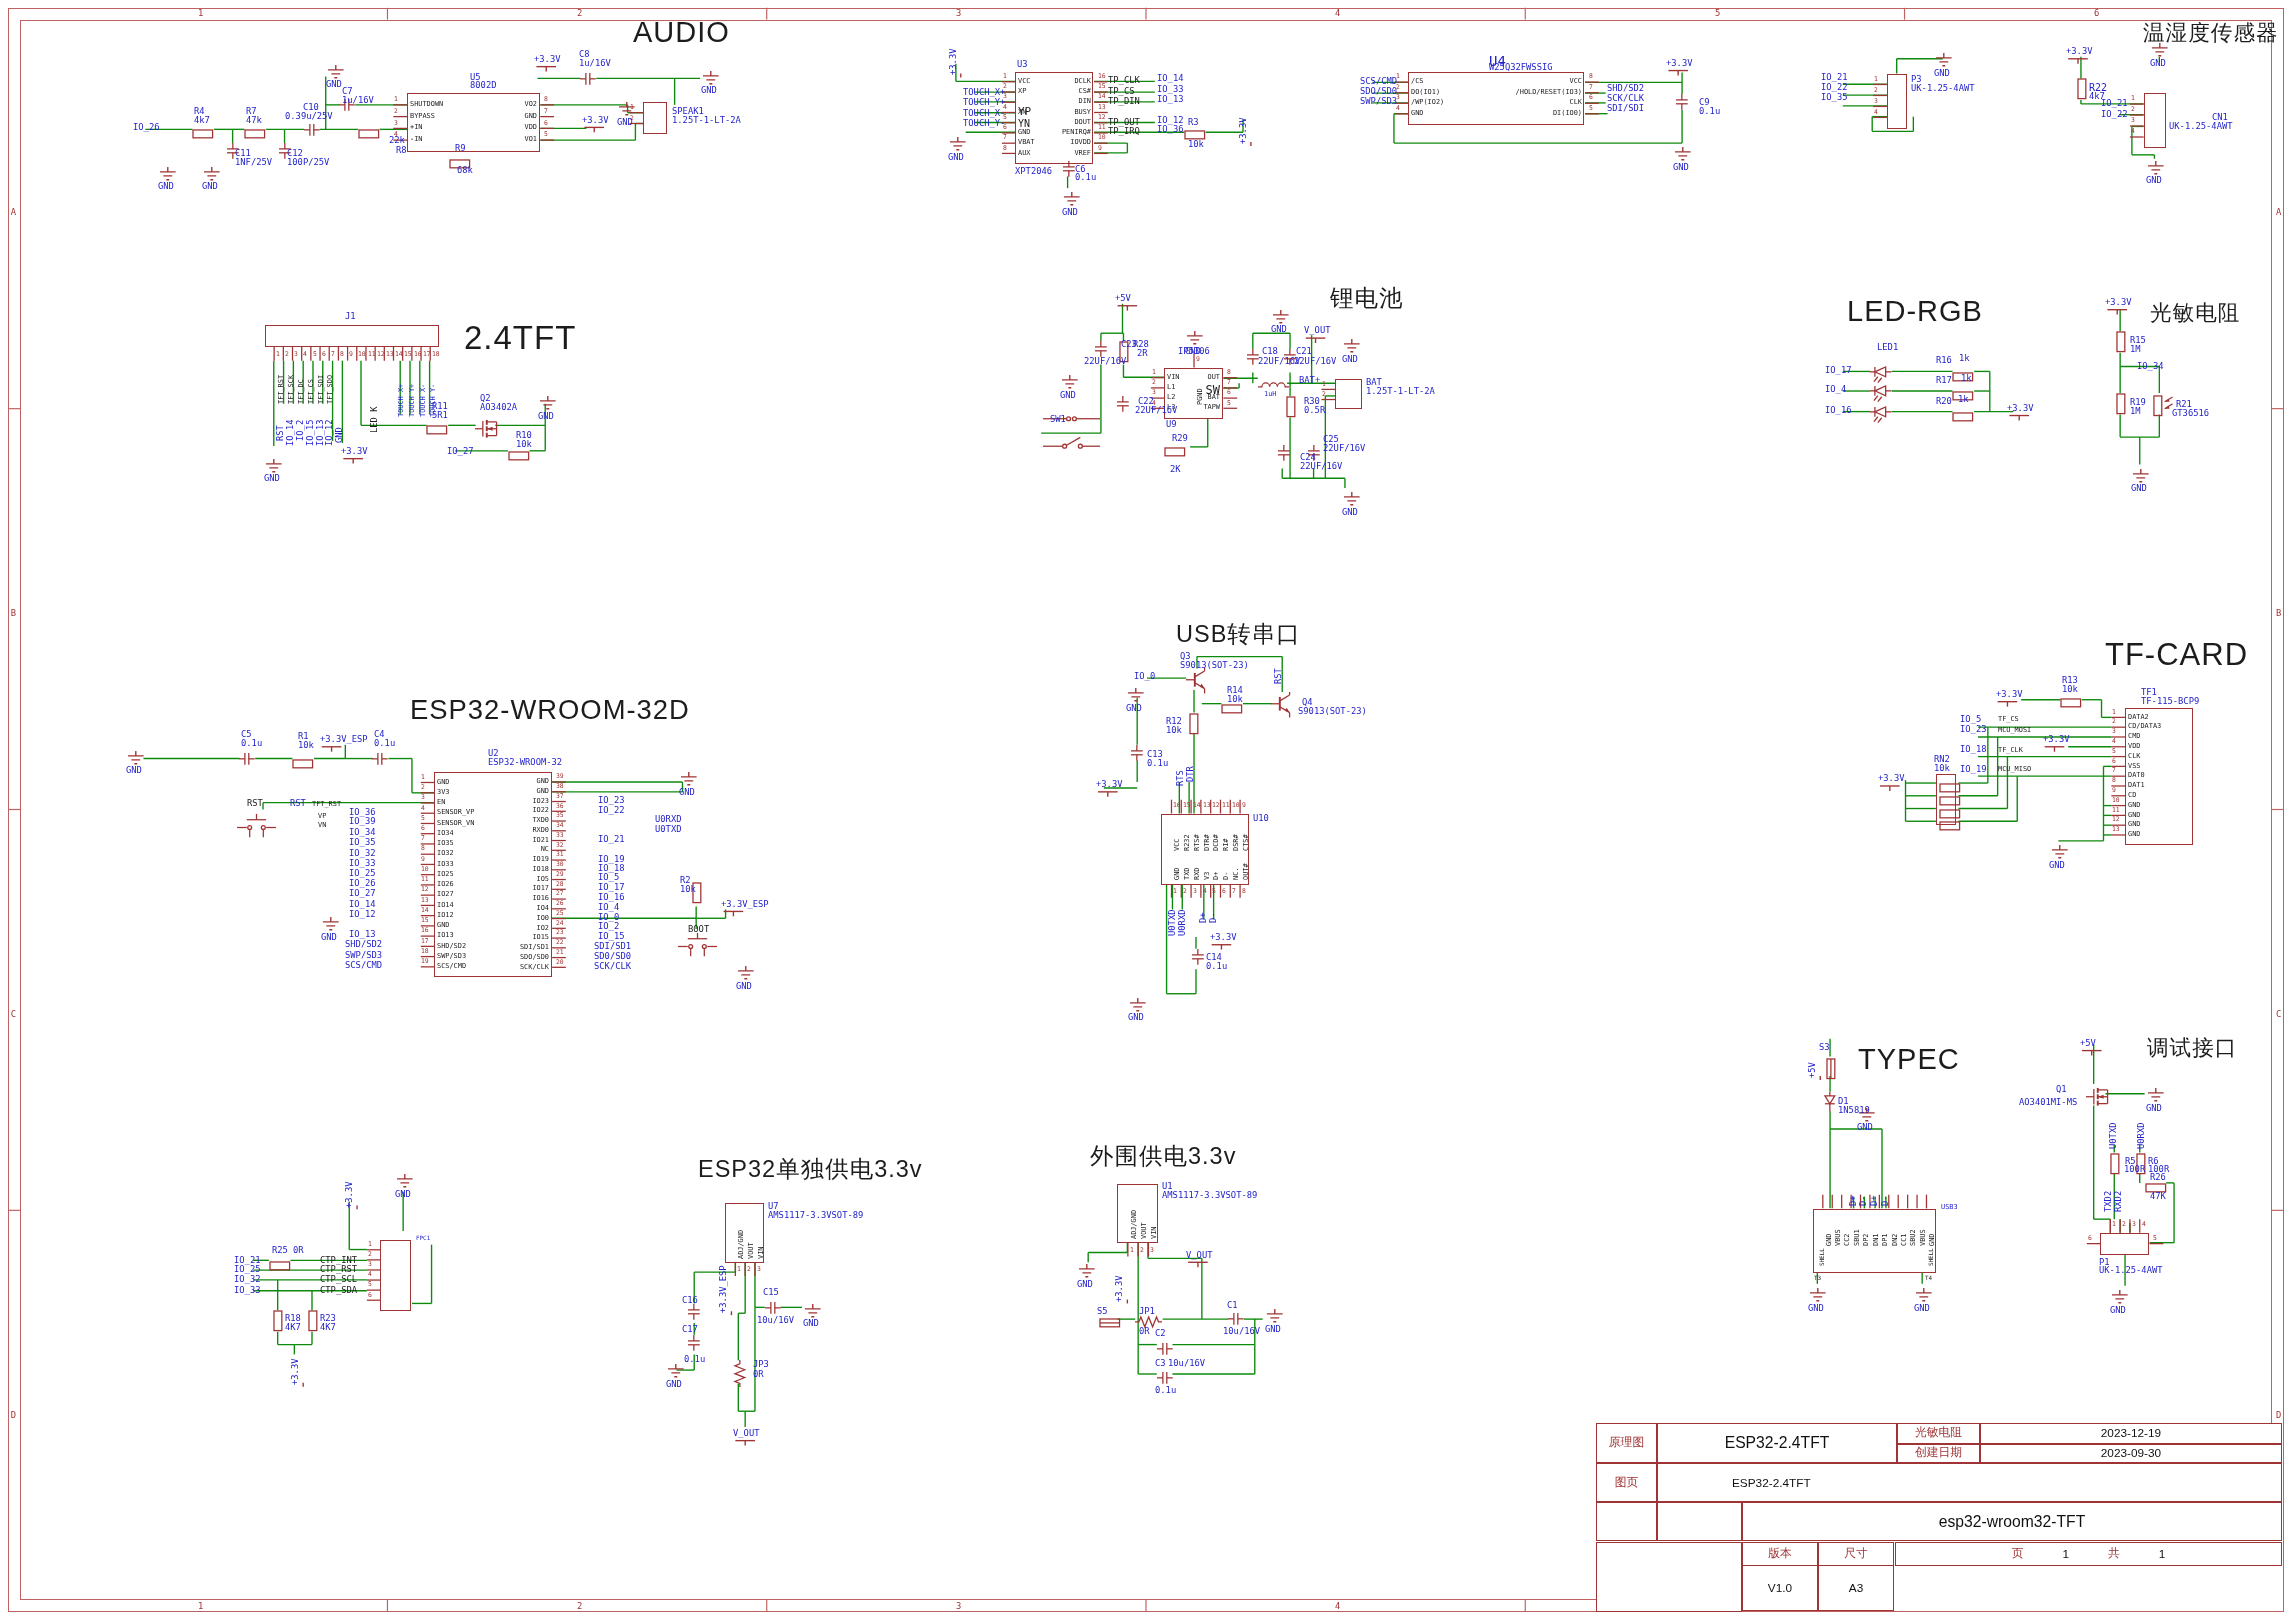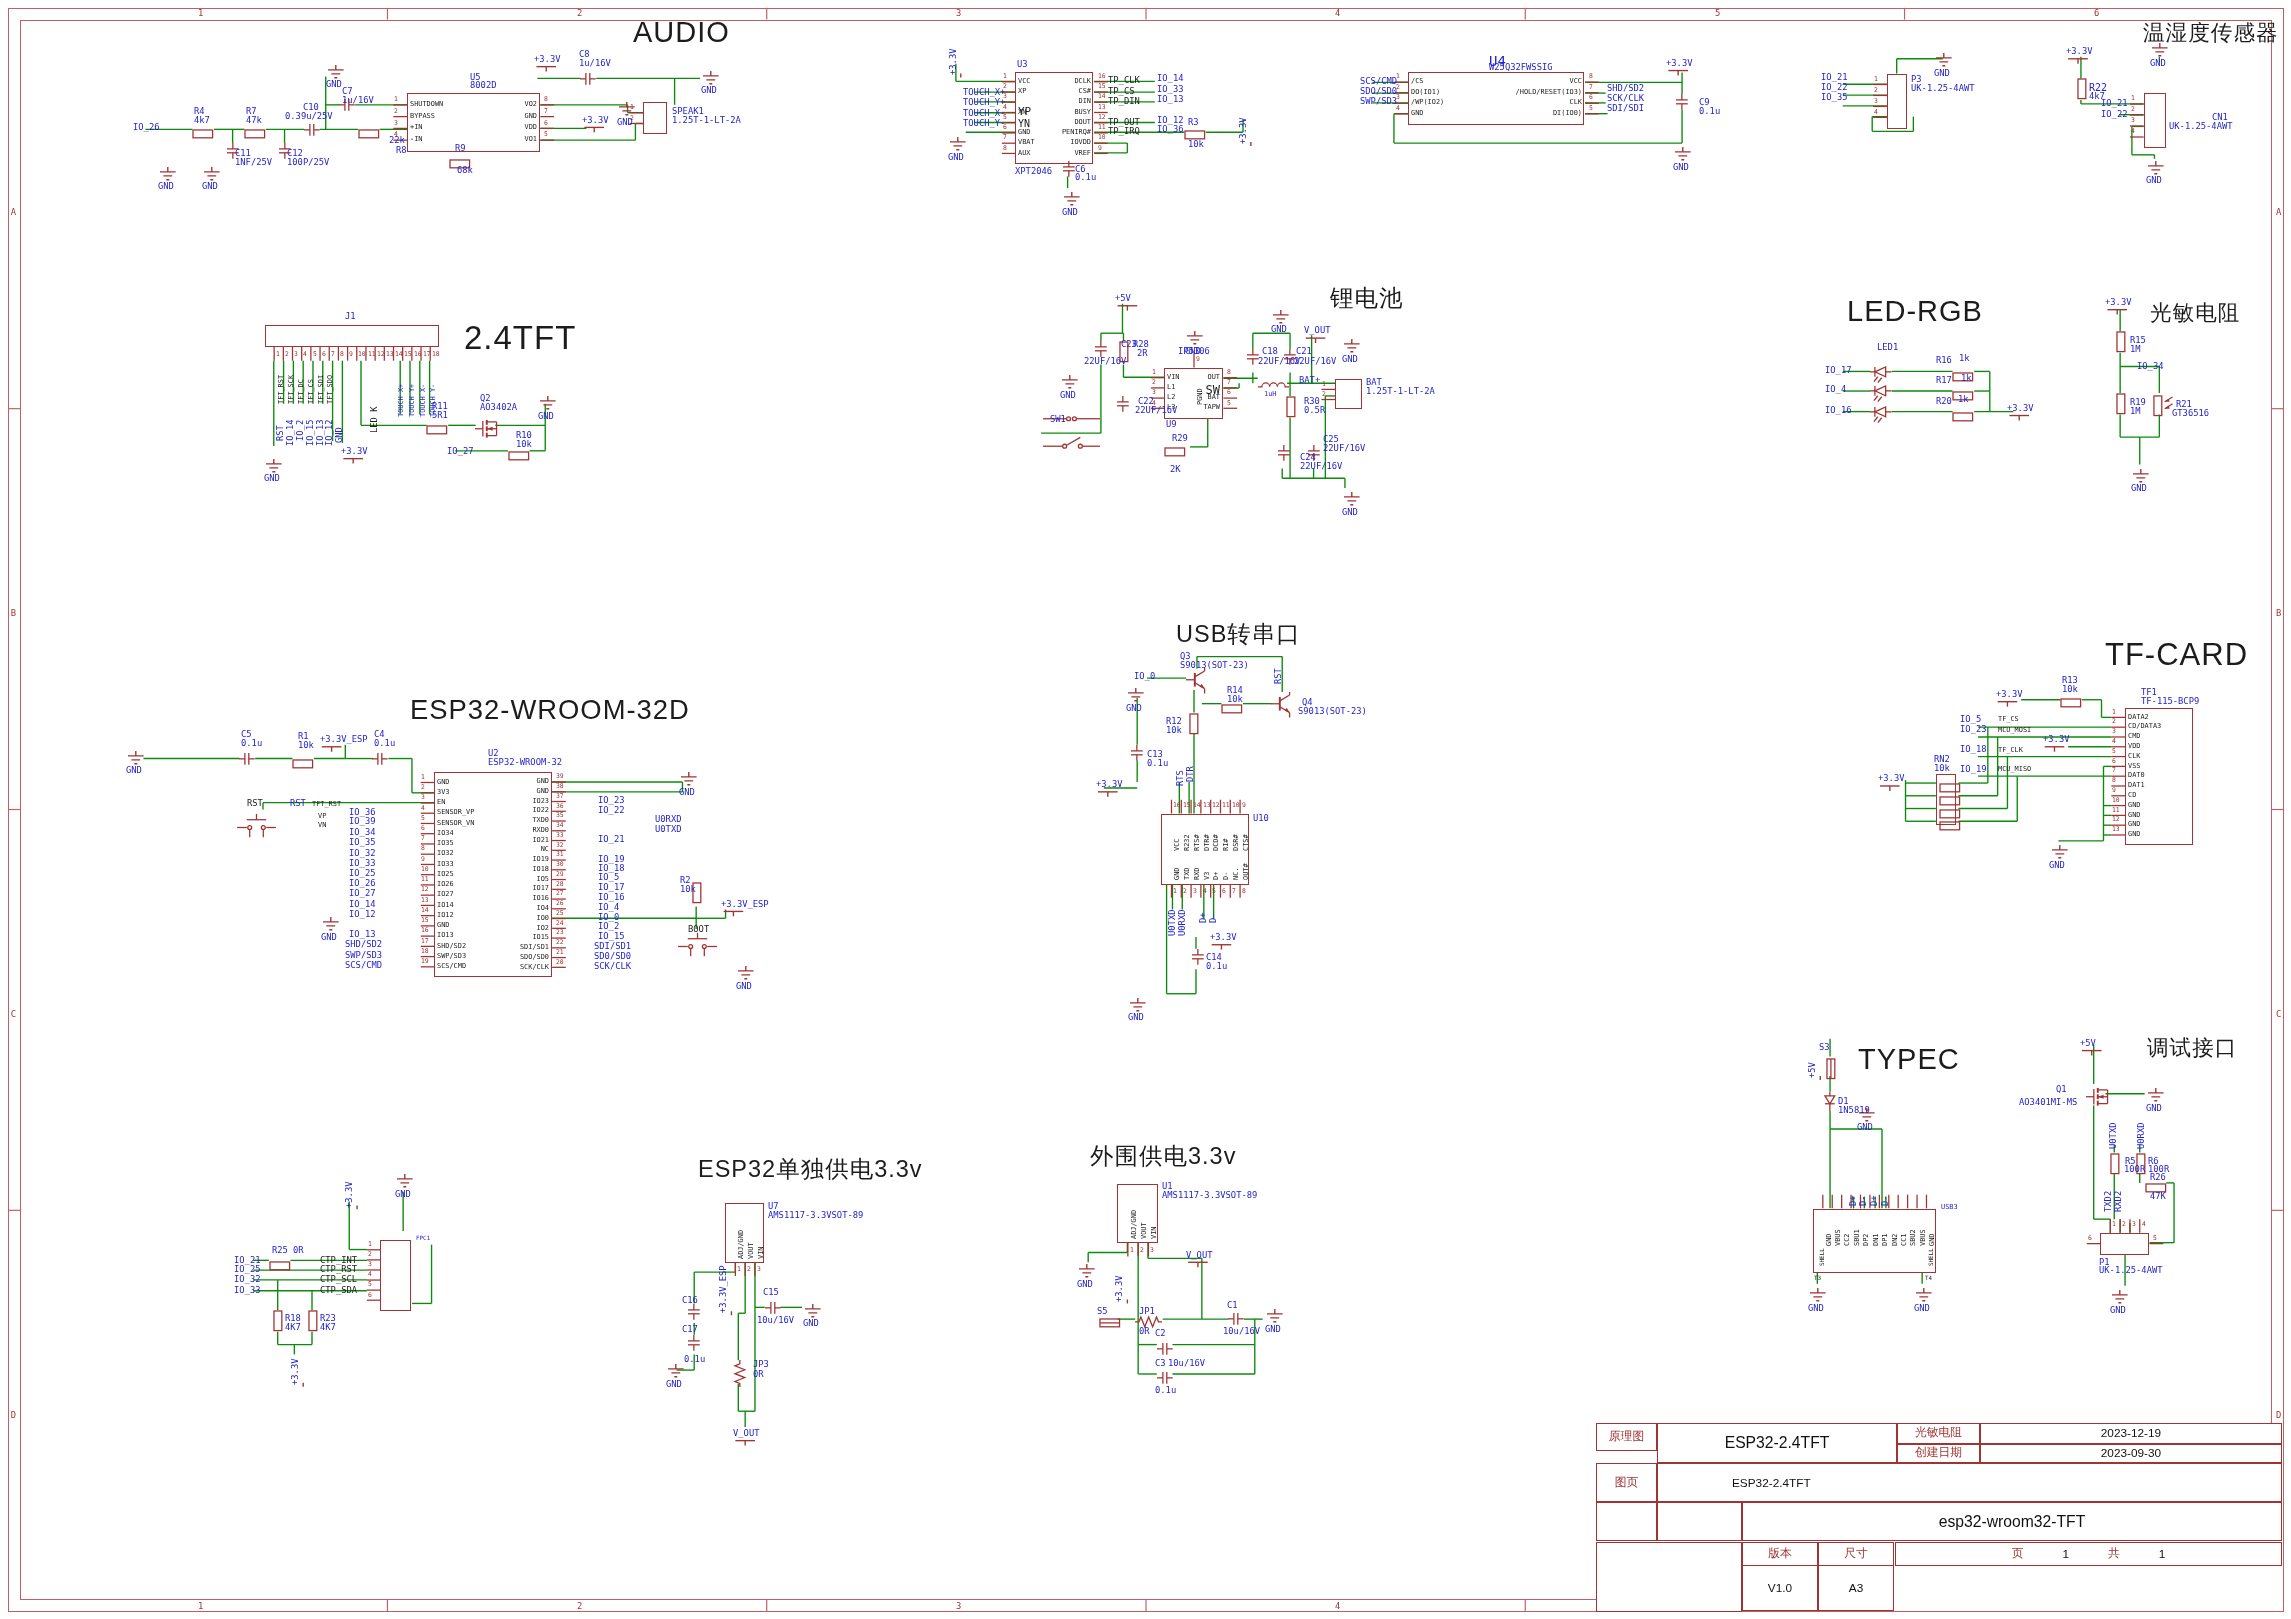--- a/index.html
+++ b/index.html
@@ -530,21 +530,21 @@
       <line x1="1943" y1="1632" x2="1943" y2="1644" stroke="#c06060" stroke-width="1.2"></line>
       <line x1="8" y1="417" x2="20" y2="417" stroke="#c06060" stroke-width="1.2"></line>
       <line x1="2318" y1="417" x2="2330" y2="417" stroke="#c06060" stroke-width="1.2"></line>
       <line x1="8" y1="826" x2="20" y2="826" stroke="#c06060" stroke-width="1.2"></line>
       <line x1="2318" y1="826" x2="2330" y2="826" stroke="#c06060" stroke-width="1.2"></line>
       <line x1="8" y1="1235" x2="20" y2="1235" stroke="#c06060" stroke-width="1.2"></line>
       <line x1="2318" y1="1235" x2="2330" y2="1235" stroke="#c06060" stroke-width="1.2"></line>
     </svg>
 
   <div id="tb">
-    <div class="tbc tbl" style="left:0;top:0;width:61px;height:28px">原理图</div>
+    <div class="tbc tbl" style="left:0;top:0;width:61px;height:40px">原理图</div>
     <div class="tbc tbig" style="left:61px;top:0;width:240px;height:40px">ESP32-2.4TFT</div>
     <div class="tbc tbl" style="left:301px;top:0;width:83px;height:20.6px">光敏电阻</div>
     <div class="tbc tbv" style="left:384px;top:0;width:302px;height:20.6px">2023-12-19</div>
     <div class="tbc tbl" style="left:301px;top:20.6px;width:83px;height:19.6px">创建日期</div>
     <div class="tbc tbv" style="left:384px;top:20.6px;width:302px;height:19.6px">2023-09-30</div>
     <div class="tbc tbl" style="left:0;top:40px;width:61px;height:39px">图页</div>
     <div class="tbc tbv" style="left:61px;top:40px;width:625px;height:39px;justify-content:flex-start;padding-left:74px">ESP32-2.4TFT</div>
     <div class="tbc" style="left:0;top:79px;width:61px;height:39px"></div>
     <div class="tbc" style="left:61px;top:79px;width:85px;height:39px"></div>
     <div class="tbc tbig" style="left:146px;top:79px;width:540px;height:39px">esp32-wroom32-TFT</div>

